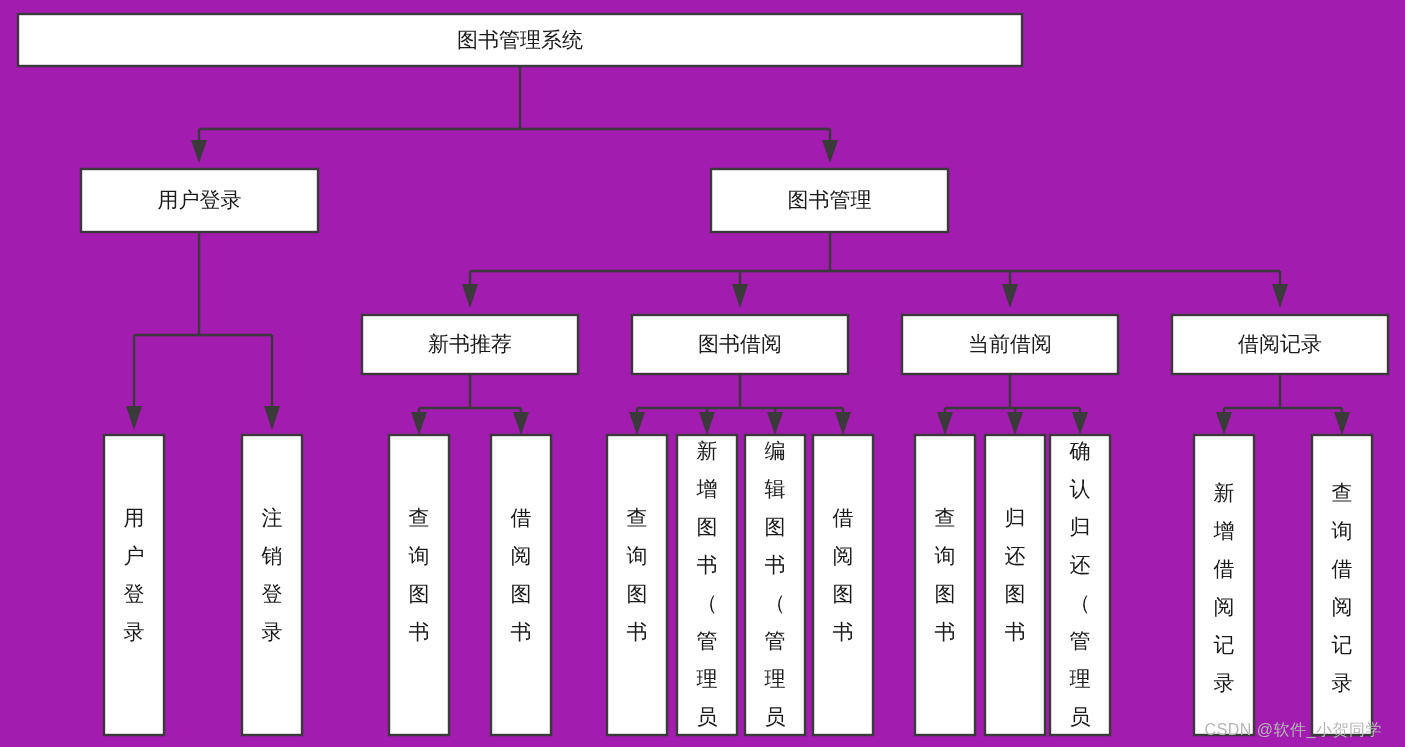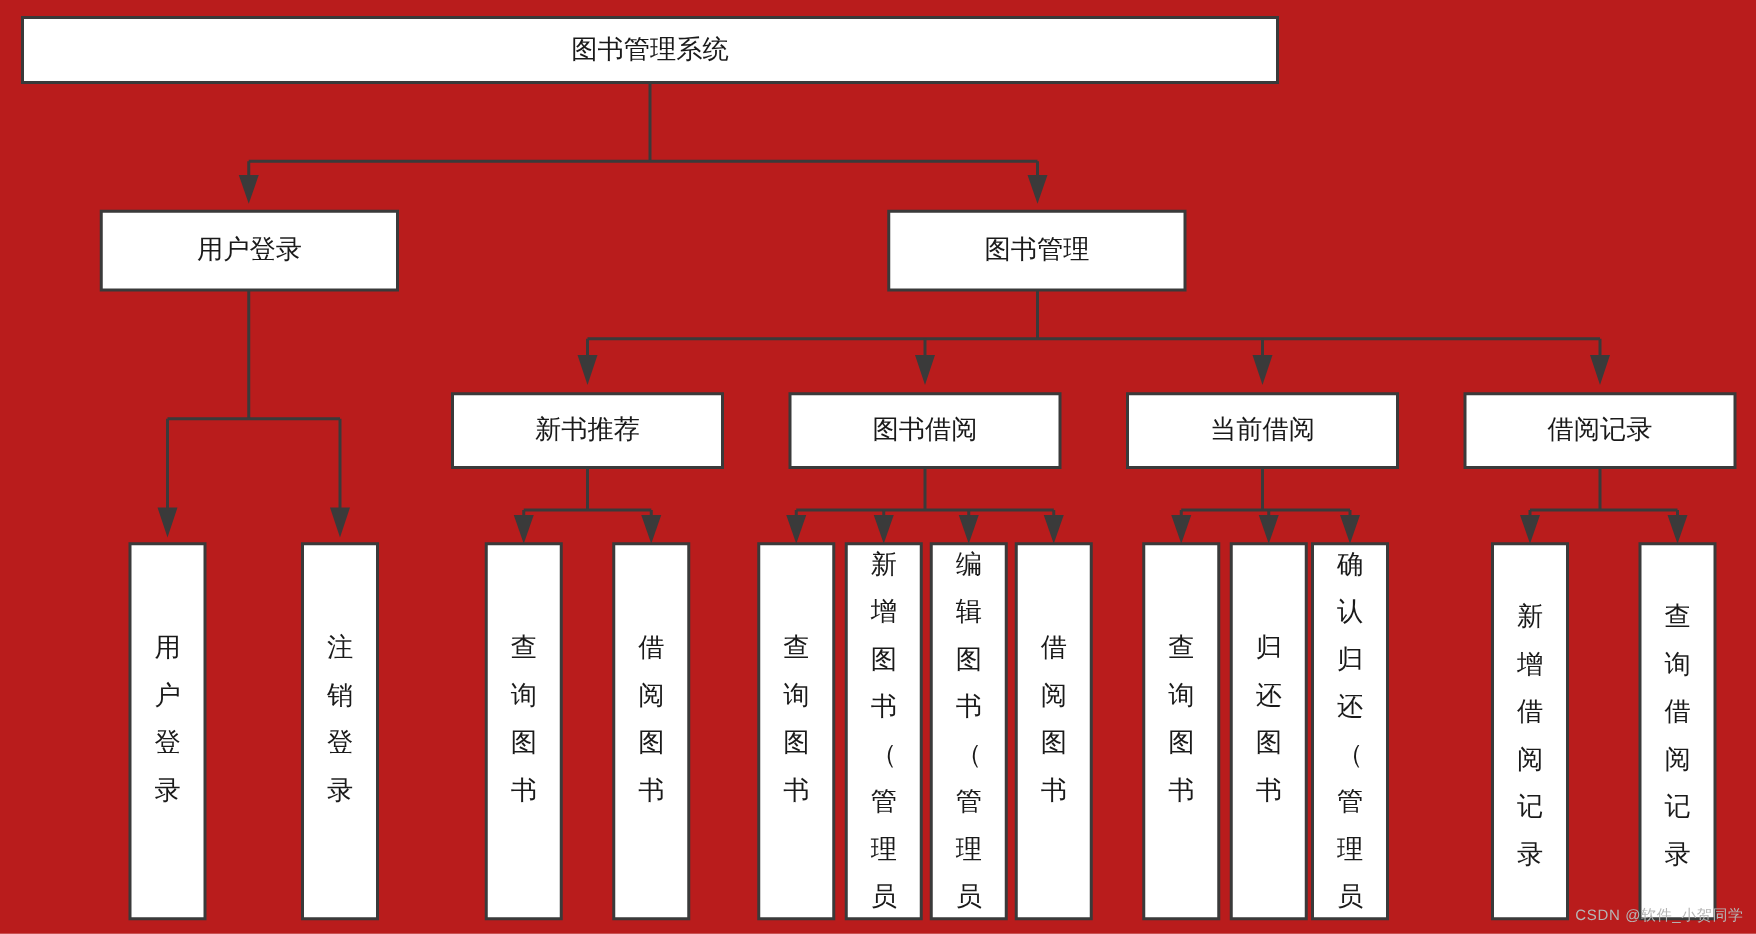--- a/index.html
+++ b/index.html
@@ -10,21 +10,21 @@
   body {
     width: 1405px;
     height: 747px;
     font-family: "Liberation Sans", sans-serif;
     overflow: hidden;
   }
   #diagram-root {
     position: relative;
     width: 1405px;
     height: 747px;
-    background: #b91c1c;
+    background: #a21caf;
   }
   svg#tree-svg {
     position: absolute;
     left: 0;
     top: 0;
     width: 1405px;
     height: 747px;
     display: block;
   }
   .node-box {
@@ -50,24 +50,24 @@
     dominant-baseline: middle;
   }
   .node-label-vertical {
     font-family: "Liberation Sans", sans-serif;
     fill: #1a1a1a;
     font-size: 21px;
     text-anchor: middle;
   }
   .watermark {
     position: absolute;
-    right: 10px;
+    right: 23px;
     bottom: 6px;
     font-family: "Liberation Sans", sans-serif;
-    font-size: 12px;
+    font-size: 16px;
     color: #b6b6b6;
     letter-spacing: 0.5px;
     white-space: nowrap;
     user-select: none;
   }
 </style>
 </head>
 <body>
 
 <div id="diagram-root">

